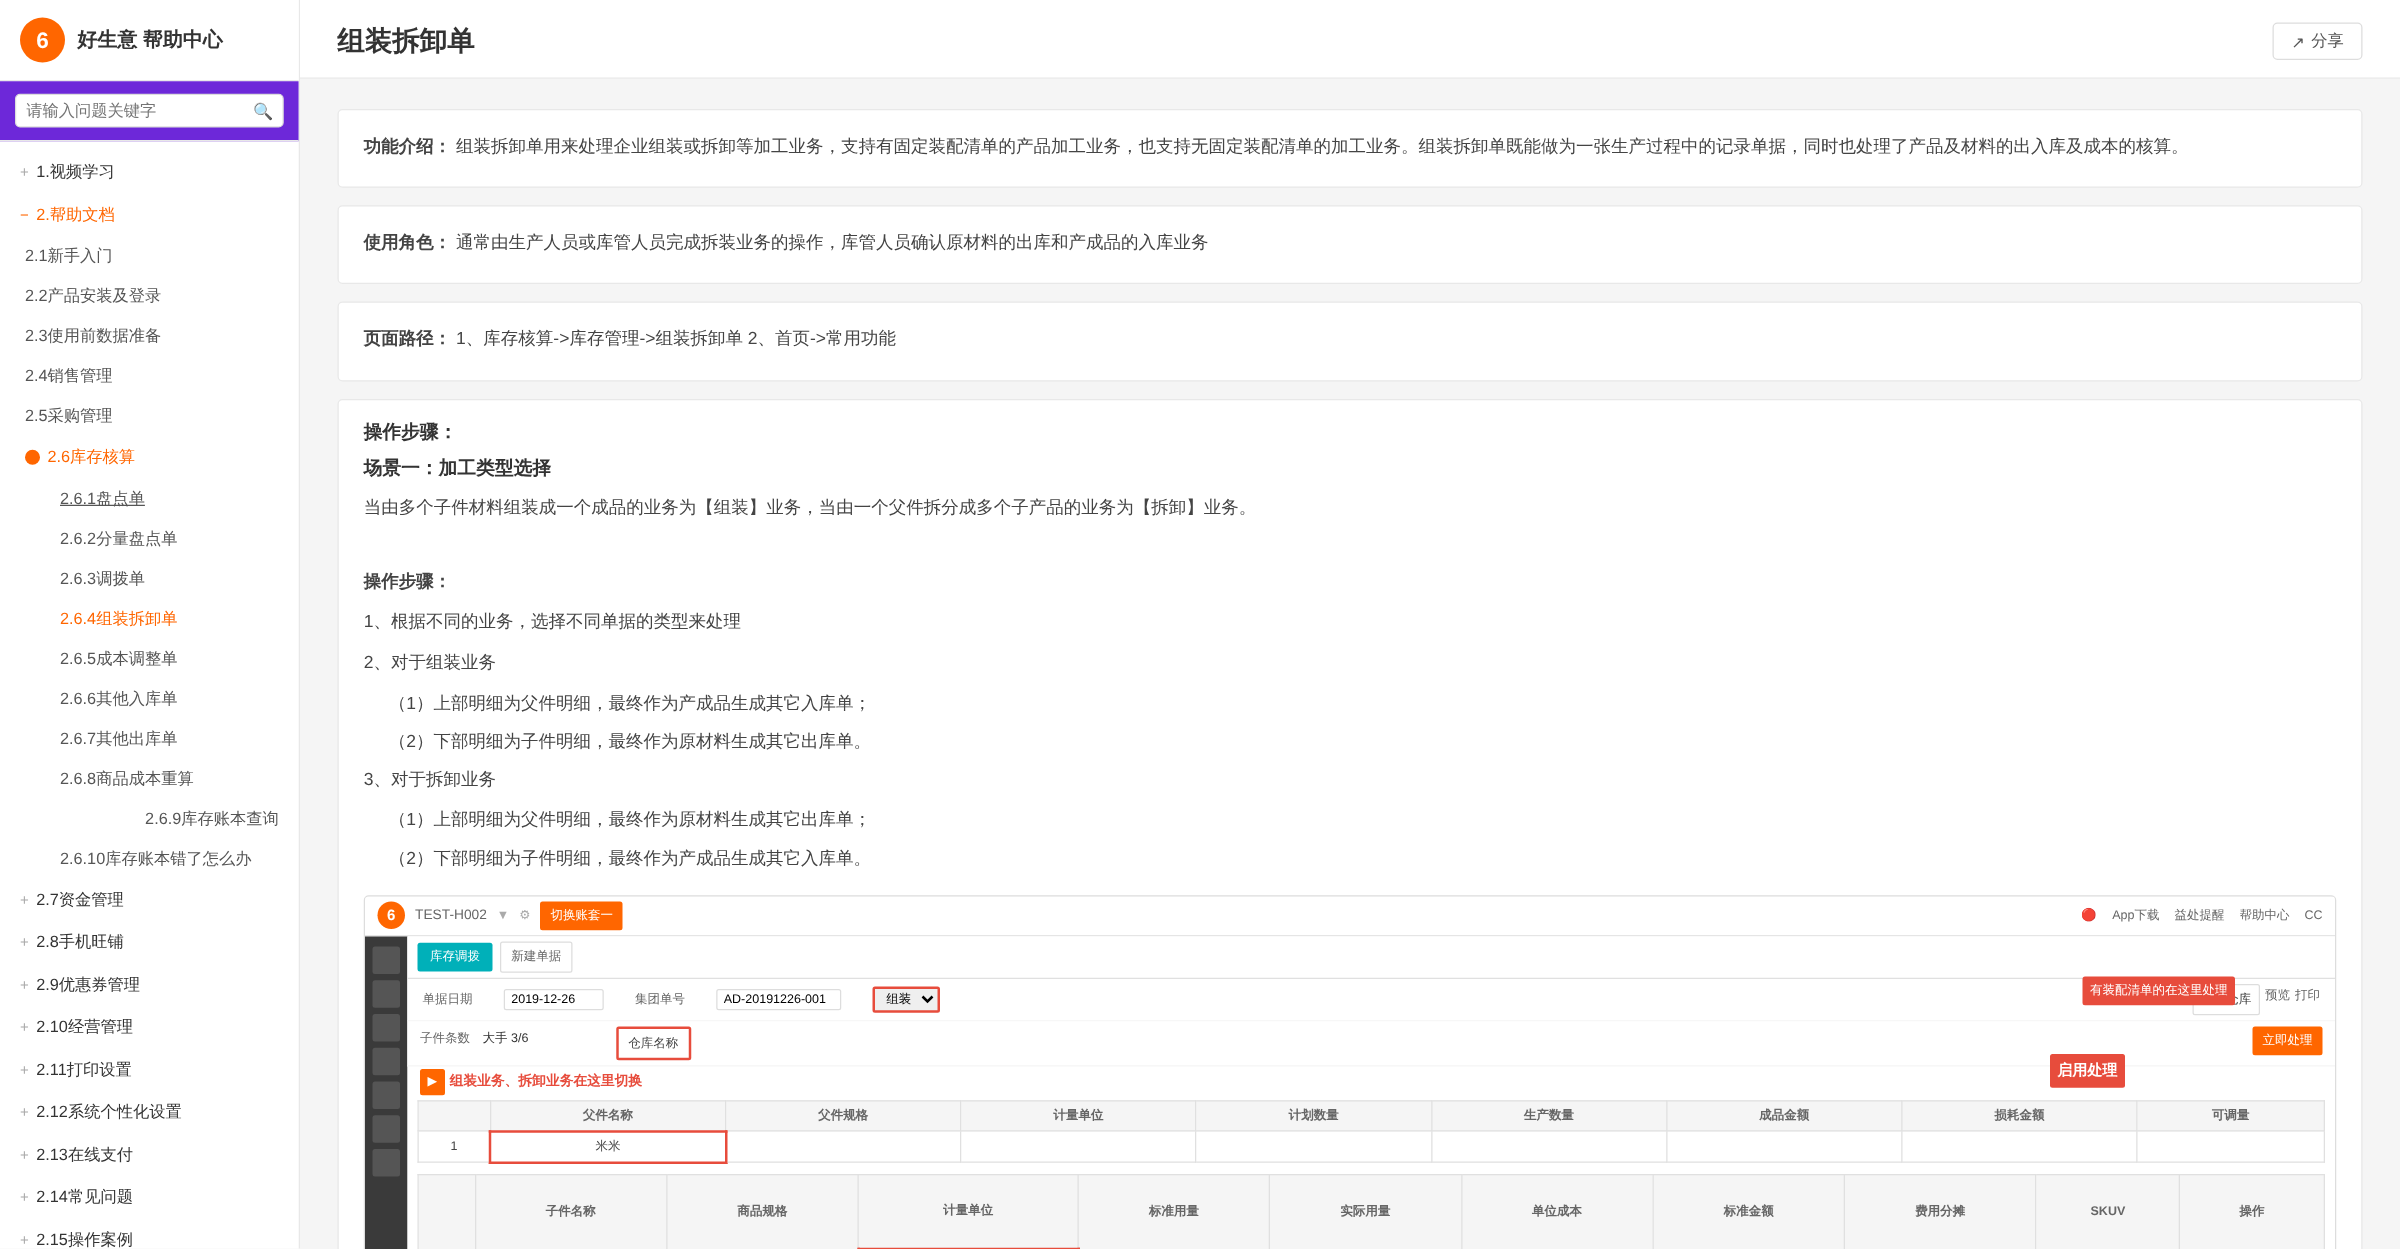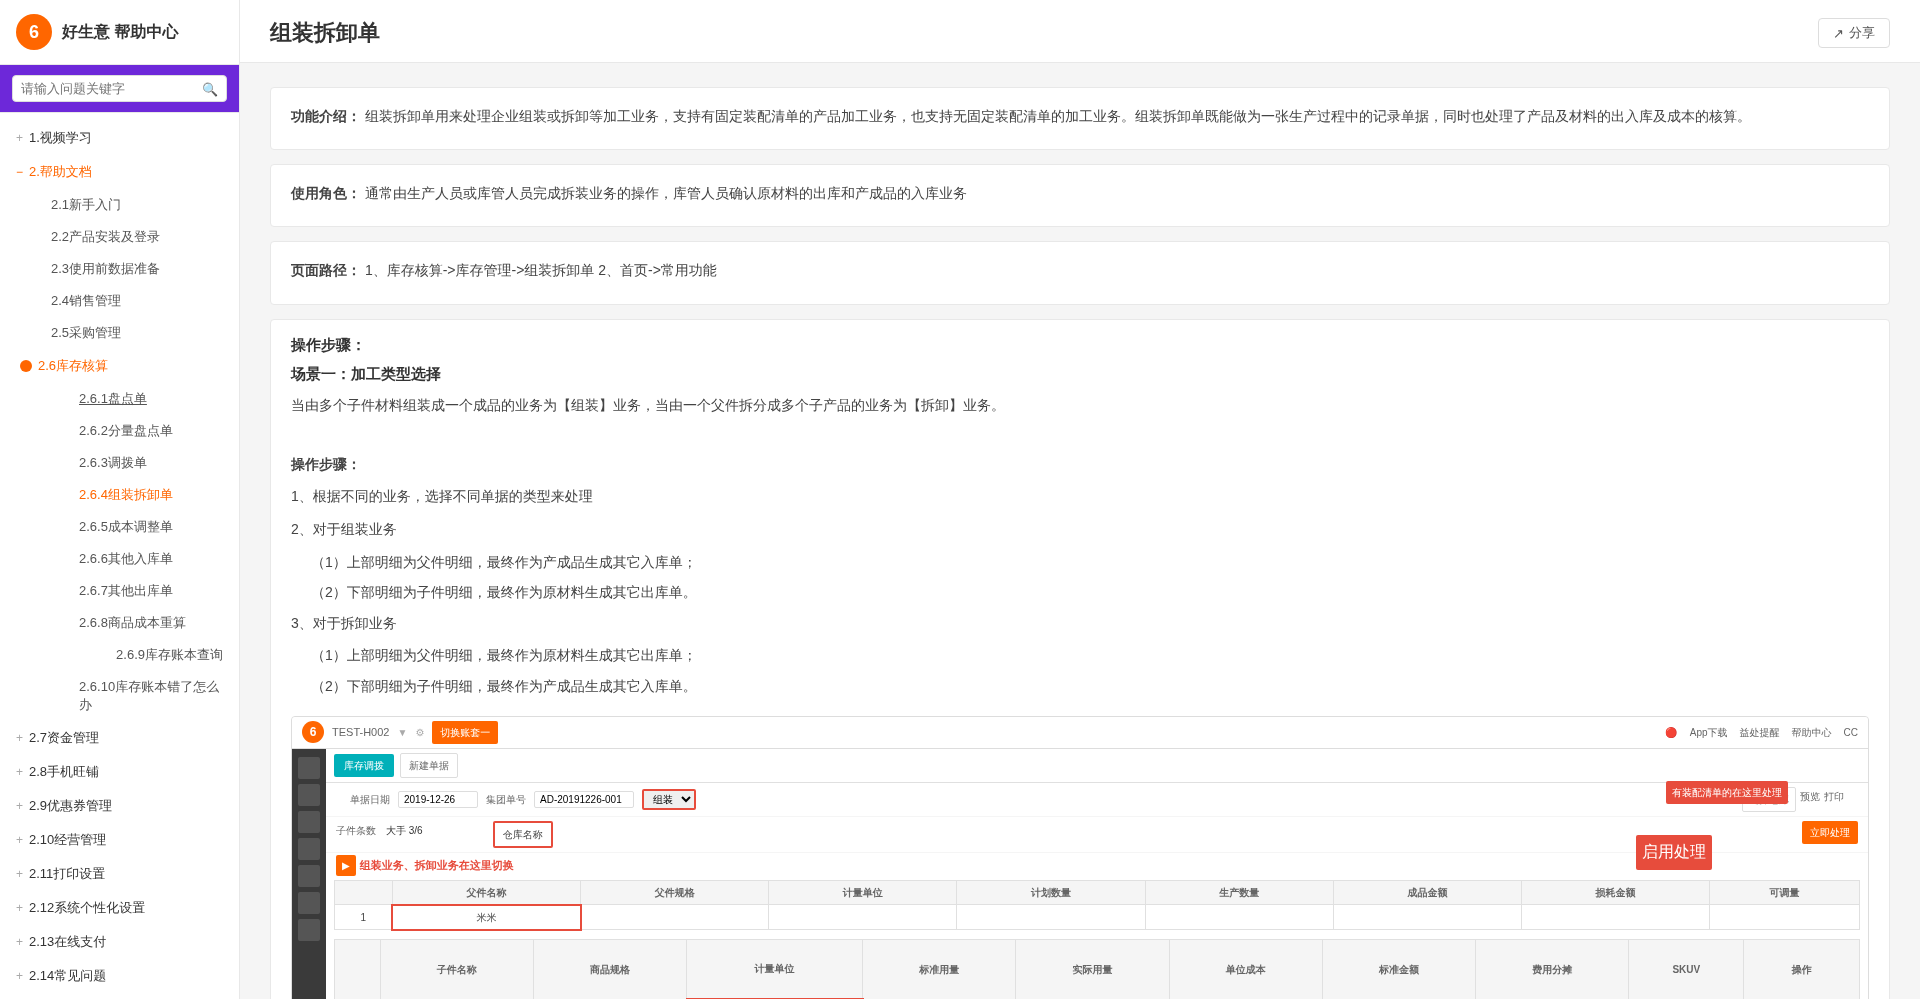--- a/index.html
+++ b/index.html
@@ -71,21 +71,20 @@
     .nav-item .nav-icon {
       margin-right: 6px; color: #aaa; font-size: 12px;
     }
     .nav-item.active { color: #f60; }
     .nav-item.active .nav-icon { color: #f60; }
     .nav-sub-item {
       padding: 7px 16px 7px 20px;
       cursor: pointer;
       font-size: 13px; color: #555;
       display: block;
-      margin-left: 31px;
     }
     .nav-sub-item.active { color: #f60; font-weight: 500; }
     .minus-icon { color: #f60; }
 
     
     .main {
       flex: 1;
       display: flex;
       flex-direction: column;
       overflow: hidden;
@@ -307,21 +306,21 @@
               <div style="width:22px;height:22px;background:#555;border-radius:2px;"></div>
             </div>
 
             <div style="flex:1;background:#fff;">
 
               <div style="background:#fff;border-bottom:1px solid #e0e0e0;padding:4px 8px;display:flex;align-items:center;gap:6px;">
                 <div style="background:#00b0b9;color:#fff;padding:2px 10px;border-radius:2px;font-size:10px;">库存调拨</div>
                 <div style="border:1px solid #ddd;padding:2px 8px;border-radius:2px;font-size:10px;color:#666;">新建单据</div>
               </div>
 
-              <div style="display:flex;align-items:center;gap:8px;padding:4px 24px;background:#fff;border-bottom:1px solid #f5f5f5;flex-wrap:wrap;position:relative;">
+              <div style="display:flex;align-items:center;gap:25px;padding:4px 12px;background:#fff;border-bottom:1px solid #f5f5f5;flex-wrap:wrap;position:relative;">
                 <span style="font-size:10px;color:#666;">单据日期</span>
                 <input readonly="" value="2019-12-26" style="border: 1px solid rgb(221, 221, 221); padding: 2px 5px; font-size: 10px; width: 80px; border-radius: 2px;">
                 <span style="font-size:10px;color:#666;">集团单号</span>
                 <input readonly="" value="AD-20191226-001" style="border: 1px solid rgb(221, 221, 221); padding: 2px 5px; font-size: 10px; width: 100px; border-radius: 2px;">
 
                 <select style="border:2px solid #e74c3c;padding:2px 5px;font-size:10px;border-radius:2px;">
                   <option>组装</option><option>拆卸</option>
                 </select>
 
                 <div style="position:absolute;right:80px;top:-2px;background:#e74c3c;color:#fff;font-size:10px;padding:2px 6px;border-radius:2px;white-space:nowrap;">有装配清单的在这里处理</div>
@@ -331,21 +330,21 @@
                   <div style="font-size:10px;color:#666;">打印</div>
                 </div>
               </div>
 
               <div style="display:flex;align-items:flex-start;gap:10px;padding:4px 10px;background:#fff;border-bottom:1px solid #f5f5f5;position:relative;">
                 <span style="font-size:10px;color:#666;">子件条数</span>
                 <span style="font-size:10px;color:#333;">大手 3/6</span>
                 <div style="margin-left:60px;border:2px solid #e74c3c;background:#fff;padding:2px 8px;border-radius:2px;font-size:10px;">仓库名称</div>
                 <div style="margin-left:auto;background:#f60;color:#fff;padding:2px 8px;border-radius:2px;font-size:10px;">立即处理</div>
 
-                <div style="position:absolute;right:156px;bottom:-18px;background:#e74c3c;color:#fff;font-size:16px;padding:2px 6px;border-radius:2px;white-space:nowrap;">启用处理</div>
+                <div style="position:absolute;right:168px;bottom:-18px;background:#e74c3c;color:#fff;font-size:12px;padding:2px 6px;border-radius:2px;white-space:nowrap;font-weight:bold;">启用处理</div>
               </div>
 
               <div style="padding:2px 10px 0 10px;display:flex;align-items:center;">
                 <div style="background:#f60;color:#fff;padding:1px 6px;border-radius:2px;font-size:10px;margin-right:4px;">▶</div>
                 <span style="color:#e74c3c;font-size:11px;font-weight:bold;">组装业务、拆卸业务在这里切换</span>
               </div>
 
               <div style="padding:4px 8px;">
                 <table style="width:100%;border-collapse:collapse;font-size:10px;">
                   <thead>

